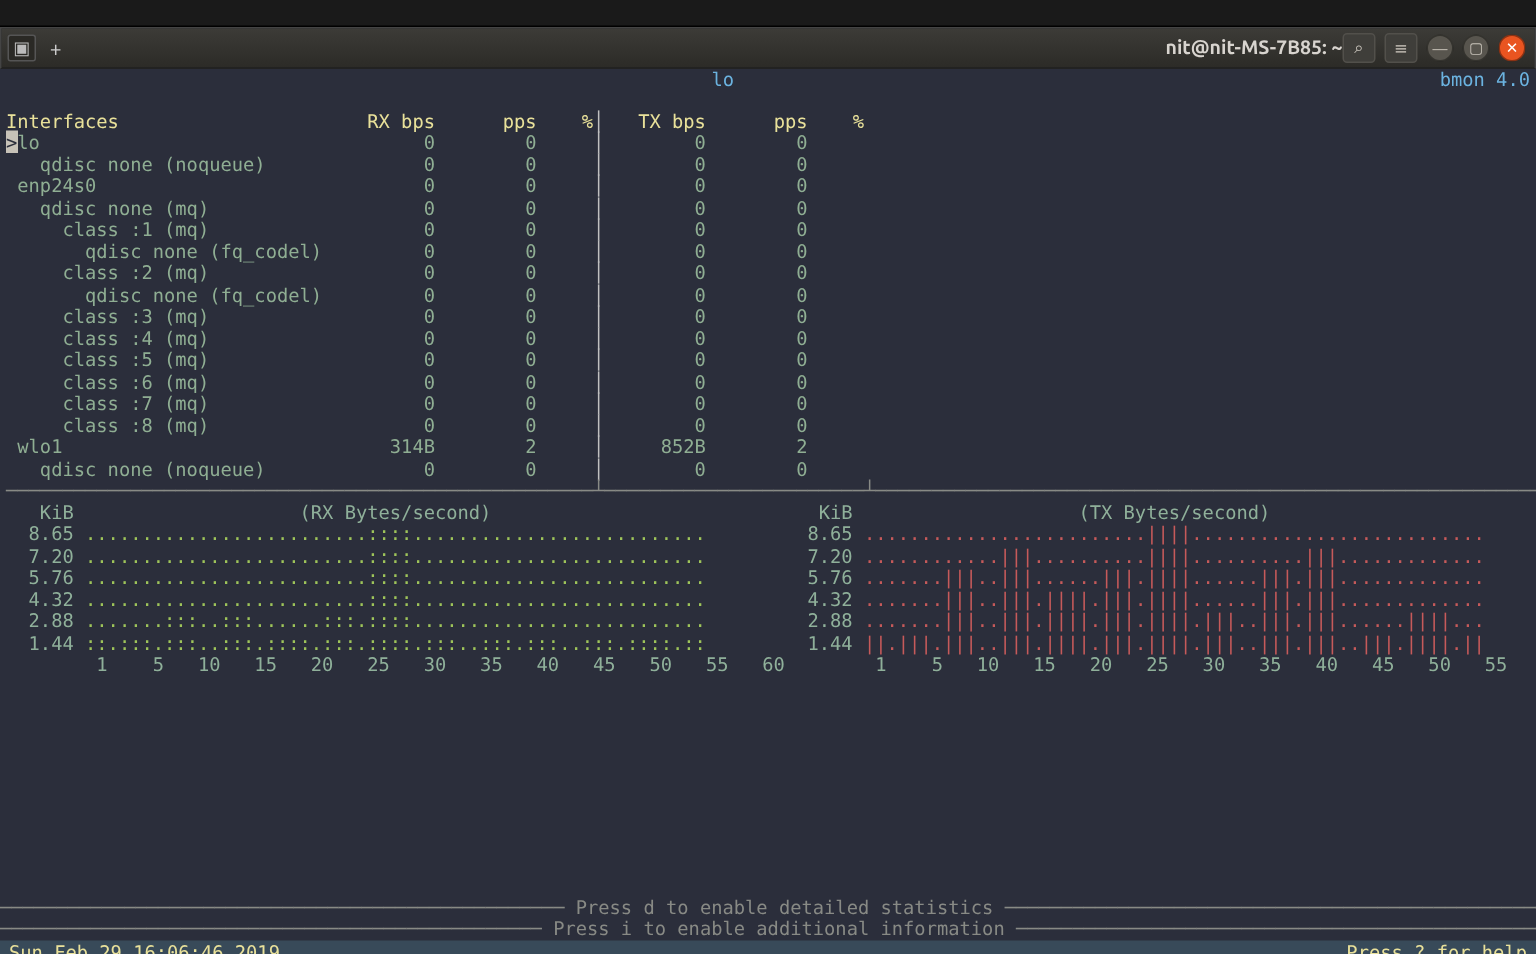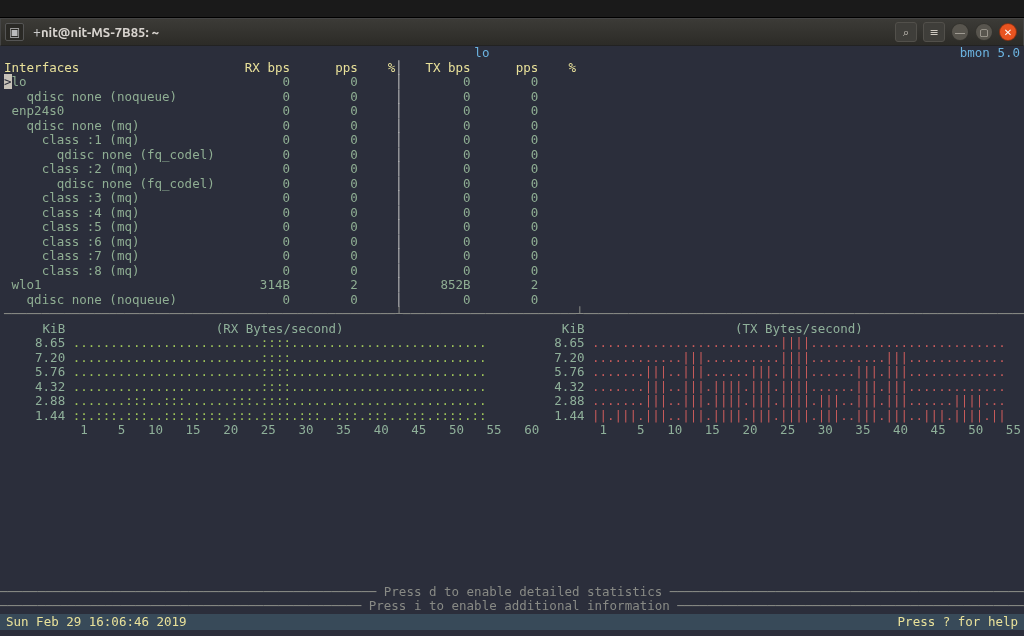--- a/index.html
+++ b/index.html
@@ -19,21 +19,21 @@
     display: flex;
     align-items: center;
     padding: 0 4px;
     color: #d8d4cf;
     font-family: "Ubuntu", "DejaVu Sans", sans-serif;
     font-size: 13px;
     border: 1px solid #444;
     border-bottom: 1px solid #222;
   }
   .title-bar .tl-left { width: 36px; display:flex; align-items:center; gap:6px; }
-  .title-bar .tl-center { flex: 1; text-align: left; font-weight: bold; }
+  .title-bar .tl-center { flex: 1; text-align: right; font-weight: bold; }
   .title-bar .tl-right { display: flex; align-items: center; gap: 6px; padding-right: 2px; }
   .icon-btn {
     width: 22px; height: 20px; border-radius: 3px;
     background: #3f3e3a;
     border: 1px solid #52504b;
     display:flex; align-items:center; justify-content:center;
     color:#cfcac1; font-size:11px;
     cursor: pointer;
   }
   .win-ctrl {
@@ -71,38 +71,37 @@
   .lo-line .right { float: right; }
   .lo-line::after { content:""; display:block; clear:both; }
 
   
   .ifaces {
     font-family: inherit;
     white-space: pre;
     color: #8fae93;
     padding-left: 4px;
   }
-  .ifaces .hdr { color: #e9e19a; }
+  .ifaces .hdr { color: #e9e19a; margin-top: 13px; }
   .row-pre { display: block; }
   .cursor { background: #c7c2b8; color:#2b2e3b; }
   .vbar { color: #c0c0c0; }
 
   .divider-line {
     color: #888a85;
     white-space: pre;
     padding-left: 4px;
     letter-spacing: 0;
   }
 
   .charts-wrap {
     display: flex;
     padding: 0 4px;
     gap: 0;
     color: #8fb09a;
-    margin-left: 16px;
   }
   .chart {
     white-space: pre;
     flex: 0 0 50%;
   }
   .chart.rx .dots { color: #9ec45a; }
   .chart.tx .dots { color: #c65a5a; }
   .chart .lbl { color: #8fb09a; }
   .chart .plot-row { display:block; }
   .hint-line {
@@ -142,21 +141,21 @@
     <div class="win-ctrl win-min">—</div>
     <div class="win-ctrl win-max">▢</div>
     <div class="win-ctrl win-close">✕</div>
   </div>
 </div>
 
 <div class="terminal">
 
   <div class="lo-line">
     <span>lo</span>
-    <span class="right">bmon 5.0</span>
+    <span class="right">bmon 4.0</span>
   </div>
 
   <div class="ifaces" id="ifaces"><span class="hdr row-pre">Interfaces                      RX bps      pps    %<span class="vbar">│</span>   TX bps      pps    %</span><span class="row-pre"><span class="cursor">&gt;</span>lo                                  0        0     <span class="vbar">│</span>        0        0     </span><span class="row-pre">   qdisc none (noqueue)              0        0     <span class="vbar">│</span>        0        0     </span><span class="row-pre"> enp24s0                             0        0     <span class="vbar">│</span>        0        0     </span><span class="row-pre">   qdisc none (mq)                   0        0     <span class="vbar">│</span>        0        0     </span><span class="row-pre">     class :1 (mq)                   0        0     <span class="vbar">│</span>        0        0     </span><span class="row-pre">       qdisc none (fq_codel)         0        0     <span class="vbar">│</span>        0        0     </span><span class="row-pre">     class :2 (mq)                   0        0     <span class="vbar">│</span>        0        0     </span><span class="row-pre">       qdisc none (fq_codel)         0        0     <span class="vbar">│</span>        0        0     </span><span class="row-pre">     class :3 (mq)                   0        0     <span class="vbar">│</span>        0        0     </span><span class="row-pre">     class :4 (mq)                   0        0     <span class="vbar">│</span>        0        0     </span><span class="row-pre">     class :5 (mq)                   0        0     <span class="vbar">│</span>        0        0     </span><span class="row-pre">     class :6 (mq)                   0        0     <span class="vbar">│</span>        0        0     </span><span class="row-pre">     class :7 (mq)                   0        0     <span class="vbar">│</span>        0        0     </span><span class="row-pre">     class :8 (mq)                   0        0     <span class="vbar">│</span>        0        0     </span><span class="row-pre"> wlo1                             314B        2     <span class="vbar">│</span>     852B        2     </span><span class="row-pre">   qdisc none (noqueue)              0        0     <span class="vbar">│</span>        0        0     </span></div>
 
   <div class="divider-line" id="divider1">────────────────────────────────────────────────────┴───────────────────────┴──────────────────────────────────────────────────────────────</div>
 
   <div class="charts-wrap">
     <div class="chart rx" id="chart-rx"><span class="plot-row lbl">   KiB                    (RX Bytes/second)                       </span><span class="plot-row"><span class="lbl">  8.65 </span><span class="dots">.........................::::..........................</span></span><span class="plot-row"><span class="lbl">  7.20 </span><span class="dots">.........................::::..........................</span></span><span class="plot-row"><span class="lbl">  5.76 </span><span class="dots">.........................::::..........................</span></span><span class="plot-row"><span class="lbl">  4.32 </span><span class="dots">.........................::::..........................</span></span><span class="plot-row"><span class="lbl">  2.88 </span><span class="dots">.......:::..:::......:::.::::..........................</span></span><span class="plot-row"><span class="lbl">  1.44 </span><span class="dots">::.:::.:::..:::.::::.:::.::::.:::..:::.:::..:::.::::.::</span></span><span class="plot-row lbl">        1    5   10   15   20   25   30   35   40   45   50   55   60</span></div>
     <div class="chart tx" id="chart-tx"><span class="plot-row lbl">   KiB                    (TX Bytes/second)                       </span><span class="plot-row"><span class="lbl">  8.65 </span><span class="dots">.........................||||..........................</span></span><span class="plot-row"><span class="lbl">  7.20 </span><span class="dots">............|||..........||||..........|||.............</span></span><span class="plot-row"><span class="lbl">  5.76 </span><span class="dots">.......|||..|||......|||.||||......|||.|||.............</span></span><span class="plot-row"><span class="lbl">  4.32 </span><span class="dots">.......|||..|||.||||.|||.||||......|||.|||.............</span></span><span class="plot-row"><span class="lbl">  2.88 </span><span class="dots">.......|||..|||.||||.|||.||||.|||..|||.|||......||||...</span></span><span class="plot-row"><span class="lbl">  1.44 </span><span class="dots">||.|||.|||..|||.||||.|||.||||.|||..|||.|||..|||.||||.||</span></span><span class="plot-row lbl">        1    5   10   15   20   25   30   35   40   45   50   55   60</span></div>
   </div>

